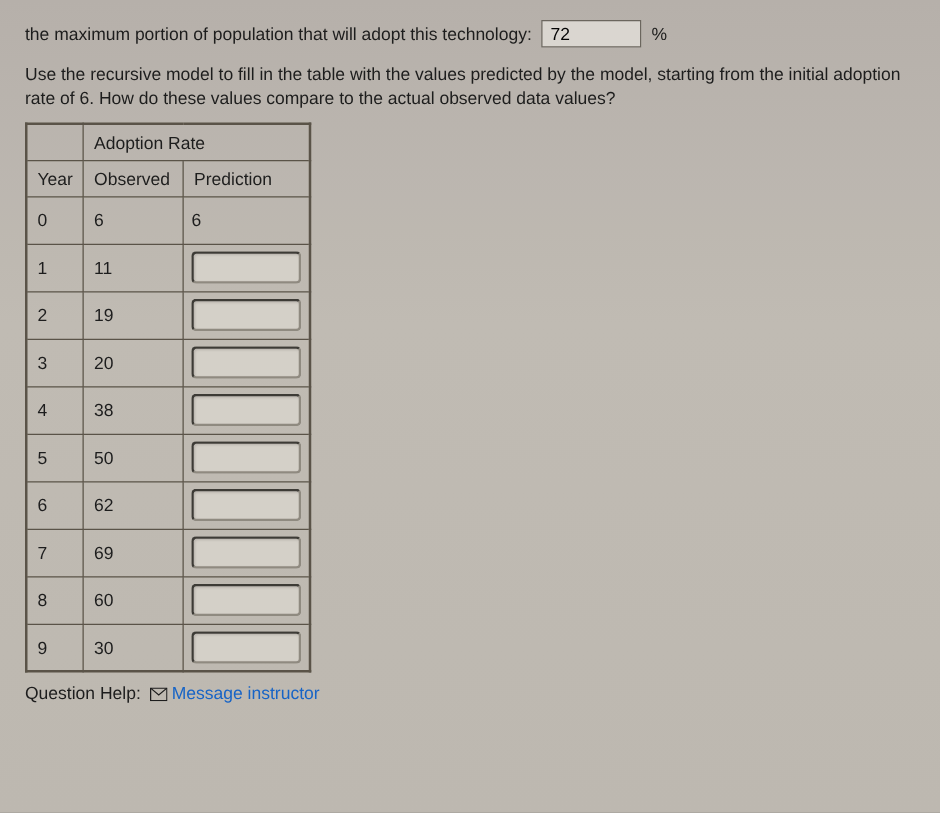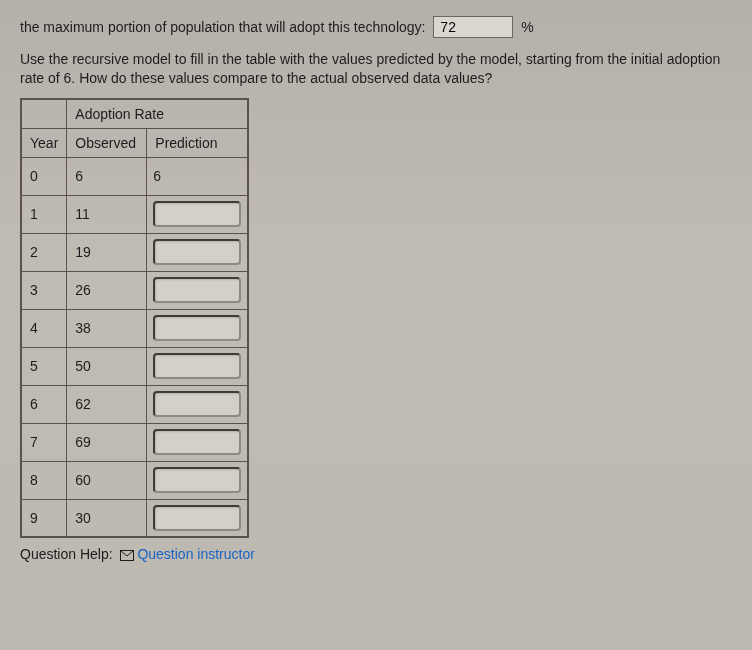--- a/index.html
+++ b/index.html
@@ -128,21 +128,21 @@
         </tr>
         <tr>
           <td class="year-c">2</td>
           <td class="obs-c">19</td>
           <td class="pred-c">
             <input class="pred-input" style="">
           </td>
         </tr>
         <tr>
           <td class="year-c">3</td>
-          <td class="obs-c">26</td>
+          <td class="obs-c">20</td>
           <td class="pred-c">
             <input class="pred-input" style="">
           </td>
         </tr>
         <tr>
           <td class="year-c">4</td>
           <td class="obs-c">38</td>
           <td class="pred-c">
             <input class="pred-input" style="">
           </td>
@@ -186,15 +186,15 @@
   </table>
 
 
   <p class="qhelp">
     <span>Question Help:</span>&nbsp;
     <span class="mail-icon">
       <svg width="14" height="11" viewBox="0 0 14 11">
         <rect x="0.5" y="0.5" width="13" height="10" fill="none" stroke="#1a1a1a" stroke-width="1"></rect>
         <path d="M0.5 0.5 L7 6 L13.5 0.5" fill="none" stroke="#1a1a1a" stroke-width="1"></path>
       </svg>
-    </span><a class="link">Question instructor</a>
+    </span><a class="link">Message instructor</a>
   </p>
 </div>
 
 </body></html>

